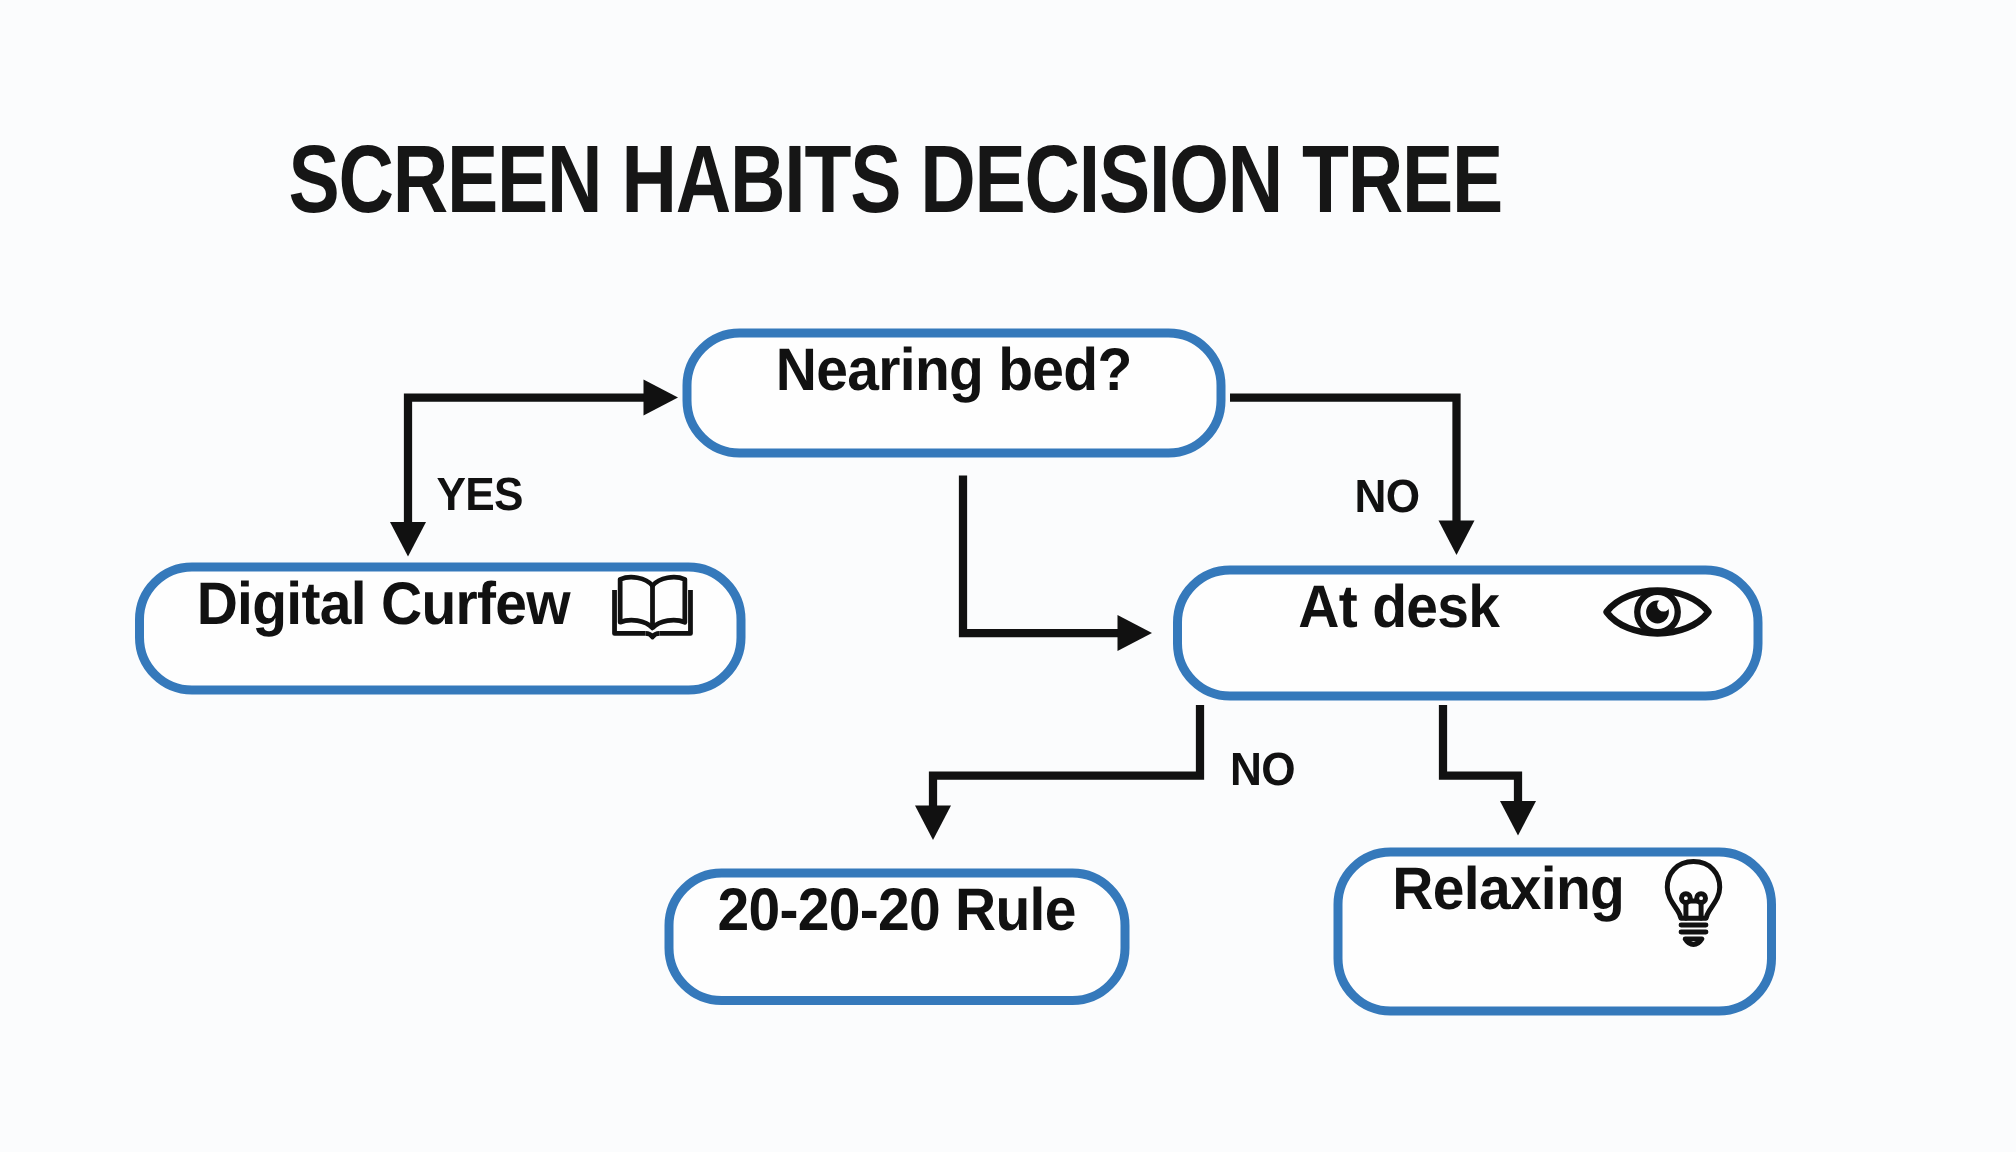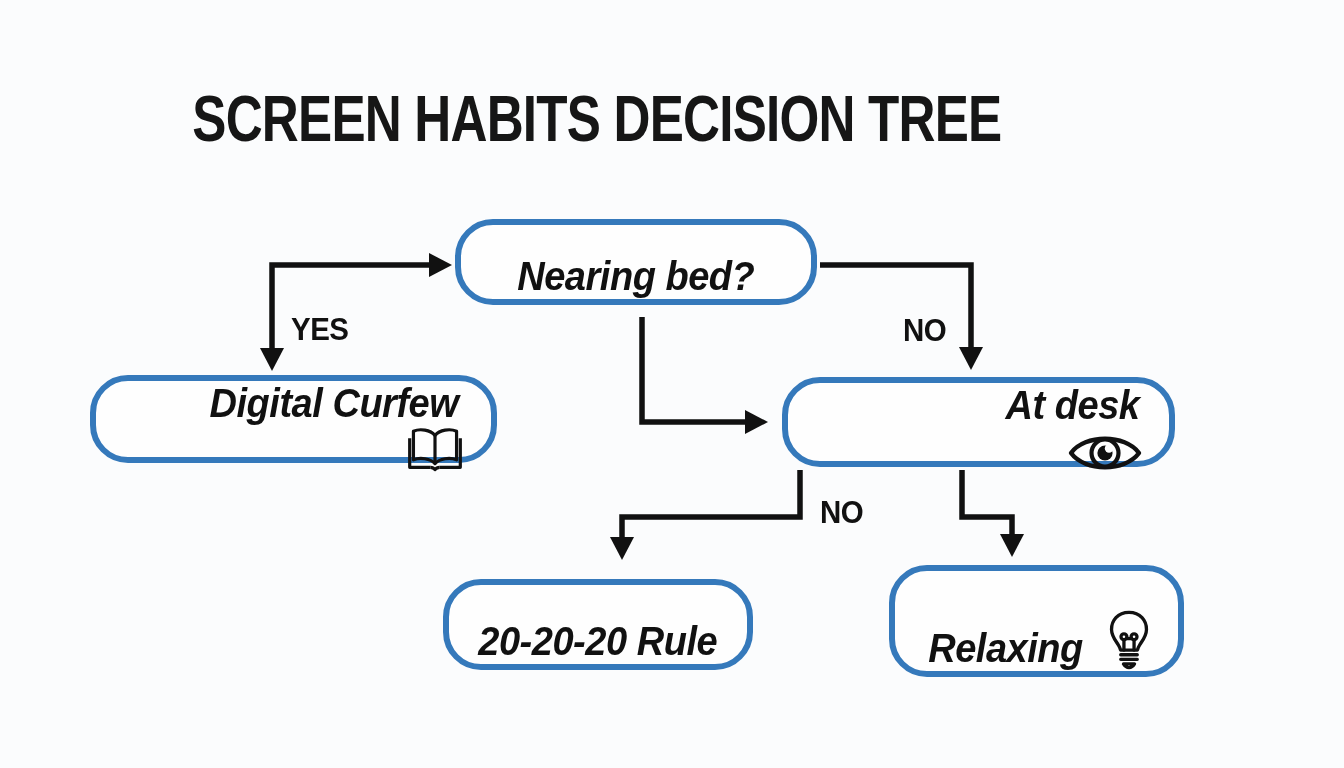--- a/index.html
+++ b/index.html
@@ -15,21 +15,21 @@
   .title{
     display:inline-block;
     font-size:64px;font-weight:700;letter-spacing:-1px;color:#161616;
     transform:scaleX(0.80) translateX(-16px);
     transform-origin:center;
     white-space:nowrap;
   }
   .node{
     position:absolute;box-sizing:border-box;
     background:#fefefe;border:6px solid #3579bb;border-radius:38px;
-    display:flex;align-items:flex-end;justify-content:center;font-style:italic;
+    display:flex;align-items:flex-start;justify-content:center;
   }
   .node-label{
     font-weight:700;font-size:40px;letter-spacing:-0.5px;color:#111;
     transform:scaleX(0.95);transform-origin:center;
     white-space:nowrap;
   }
   .node.with-icon{justify-content:space-between;padding:0 26px 0 10px;}
   .node.with-icon .node-label{flex:1;text-align:center;}
   .icon{display:flex;align-items:center;justify-content:center;flex:0 0 auto;}
   .edges-svg{position:absolute;left:0;top:0;pointer-events:none;}
@@ -69,33 +69,33 @@
 </svg>
 
 <div class="edge-label" style="left:291px;top:312px;">YES</div>
 <div class="edge-label" style="left:903px;top:313px;">NO</div>
 <div class="edge-label" style="left:820px;top:495px;">NO</div>
 
 <div class="node" style="left:455px;top:219px;width:362px;height:86px;">
   <span class="node-label">Nearing bed?</span>
 </div>
 
-<div class="node with-icon" style="left:90px;top:375px;width:407px;height:88px;flex-direction:column;">
+<div class="node with-icon" style="left:90px;top:375px;width:407px;height:88px;">
   <span class="node-label">Digital Curfew</span>
   <span class="icon">
     <svg width="60" height="47" viewBox="0 0 64 50" fill="none" stroke="#111" stroke-width="3.4" stroke-linejoin="round">
       <path d="M32 10 C27 4 16 2.5 9 5.5 L9 36 C16 33 27 34.5 32 40 C37 34.5 48 33 55 36 L55 5.5 C48 2.5 37 4 32 10 Z"></path>
       <path d="M32 10 L32 40"></path>
       <path d="M5 13 L5 44 L27 44 M37 44 L59 44 L59 13"></path>
       <path d="M27 44 C29 44 31 45 32 46.5 C33 45 35 44 37 44"></path>
     </svg>
   </span>
 </div>
 
-<div class="node with-icon" style="left:782px;top:377px;width:393px;height:90px;flex-direction:column;">
+<div class="node with-icon" style="left:782px;top:377px;width:393px;height:90px;">
   <span class="node-label">At desk</span>
   <span class="icon">
     <svg width="76" height="50" viewBox="0 0 76 50" fill="none">
       <path d="M4 25 C18 6 58 6 72 25 C58 44 18 44 4 25 Z" stroke="#111" stroke-width="4.4" stroke-linejoin="round"></path>
       <circle cx="38" cy="25" r="13.5" stroke="#111" stroke-width="4.2"></circle>
       <circle cx="38" cy="25" r="7.6" fill="#111"></circle>
       <circle cx="42" cy="20.5" r="4.2" fill="#fefefe"></circle>
     </svg>
   </span>
 </div>

